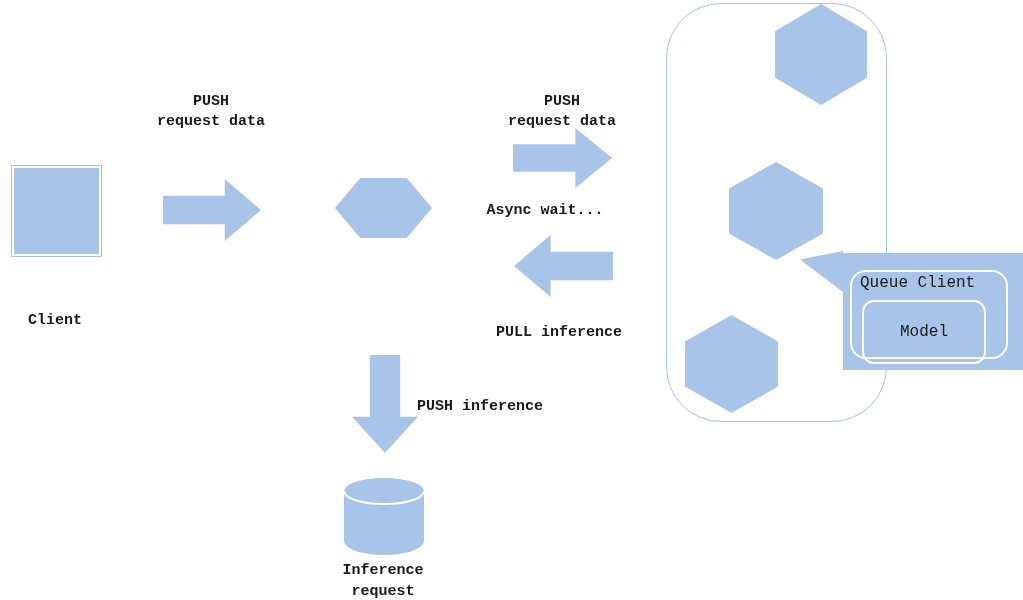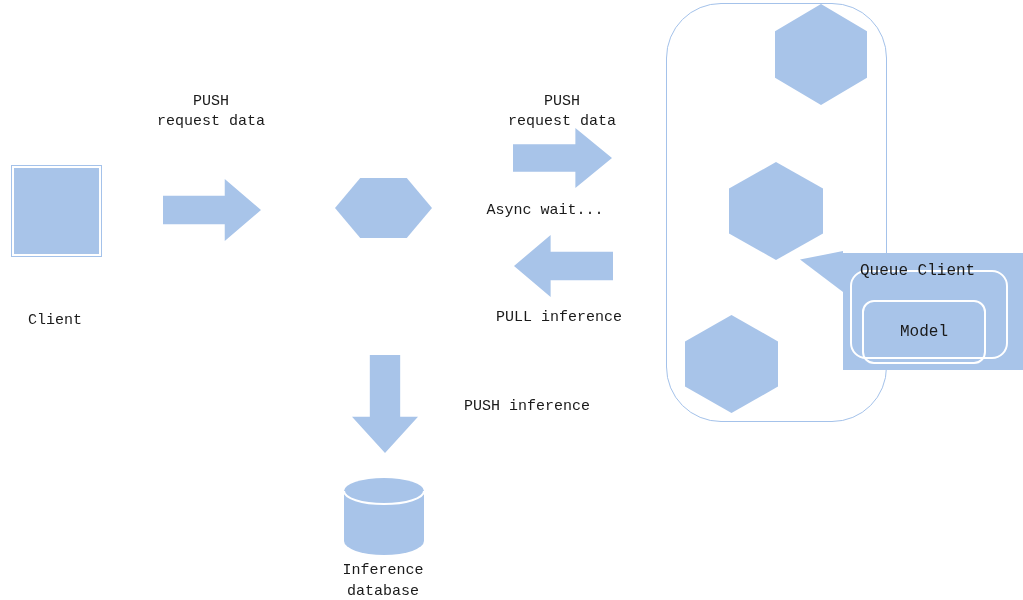--- a/index.html
+++ b/index.html
@@ -16,20 +16,21 @@
     font-family: "Liberation Mono", "DejaVu Sans Mono", monospace;
     font-size: 15px;
     color: #1a1a1a;
   }
   .abs { position: absolute; }
   .shape { background: #a8c4e9; }
   .label {
     text-align: center;
     line-height: 20px;
     white-space: pre;
+    font-weight: bold;
   }
   
   .client-square {
     left: 12px; top: 166px;
     width: 85px; height: 86px;
     background: #a8c4e9;
     border: 2px solid #ffffff;
     box-shadow: 0 0 0 1px #a4c2ea;
   }
   
@@ -76,42 +77,42 @@
     clip-path: polygon(0% 21%, 100% 0%, 100% 100%);
   }
   .callout-inner {
     left: 850px; top: 270px;
     width: 158px; height: 89px;
     border: 2px solid #ffffff;
     border-radius: 16px;
     box-sizing: border-box;
   }
   .callout-title {
-    left: 860px; top: 262px;
+    left: 860px; top: 274px;
     font-size: 16px;
   }
   .model-box {
     left: 862px; top: 300px;
     width: 124px; height: 64px;
     border: 2px solid #ffffff;
     border-radius: 12px;
     box-sizing: border-box;
     display: flex;
     align-items: center;
     justify-content: center;
     font-size: 16px;
   }
   
   #label-push-1 { left: 131px; top: 92px;  width: 160px; }
   #label-push-2 { left: 482px; top: 92px;  width: 160px; }
   #label-async  { left: 465px; top: 201px; width: 160px; }
-  #label-pull   { left: 479px; top: 308px; width: 160px; }
+  #label-pull   { left: 479px; top: 323px; width: 160px; }
   #label-client { left: -25px; top: 311px; width: 160px; }
   #label-queue  { left: 305px; top: 311px; width: 160px; }
-  #label-push-inf { left: 417px; top: 397px; width: 220px; text-align: center; }
+  #label-push-inf { left: 417px; top: 397px; width: 220px; text-align: left; }
   #label-db     { left: 303px; top: 560px; width: 160px; line-height: 21px; }
   
   .db-cylinder { left: 343px; top: 477px; }
 </style>
 </head>
 <body>
 
 <div class="stage">
 
   <div class="abs client-square"></div>
@@ -145,15 +146,15 @@
 
   <div class="abs shape arrow-down" id="arrow-push-inf"></div>
   <div class="abs label" id="label-push-inf">PUSH inference</div>
 
   <div class="abs db-cylinder">
     <svg width="82" height="80" viewBox="0 0 82 80">
       <path d="M1 14 a40 13 0 0 1 80 0 v50 a40 14 0 0 1 -80 0 z" fill="#a8c4e9"></path>
       <path d="M1 14 a40 13 0 0 0 80 0" fill="none" stroke="#ffffff" stroke-width="2"></path>
     </svg>
   </div>
-  <div class="abs label" id="label-db"><span>Inference</span><br><span>database</span></div>
+  <div class="abs label" id="label-db"><span>Inference</span><br><span>request</span></div>
 
 </div>
 
 </body></html>

